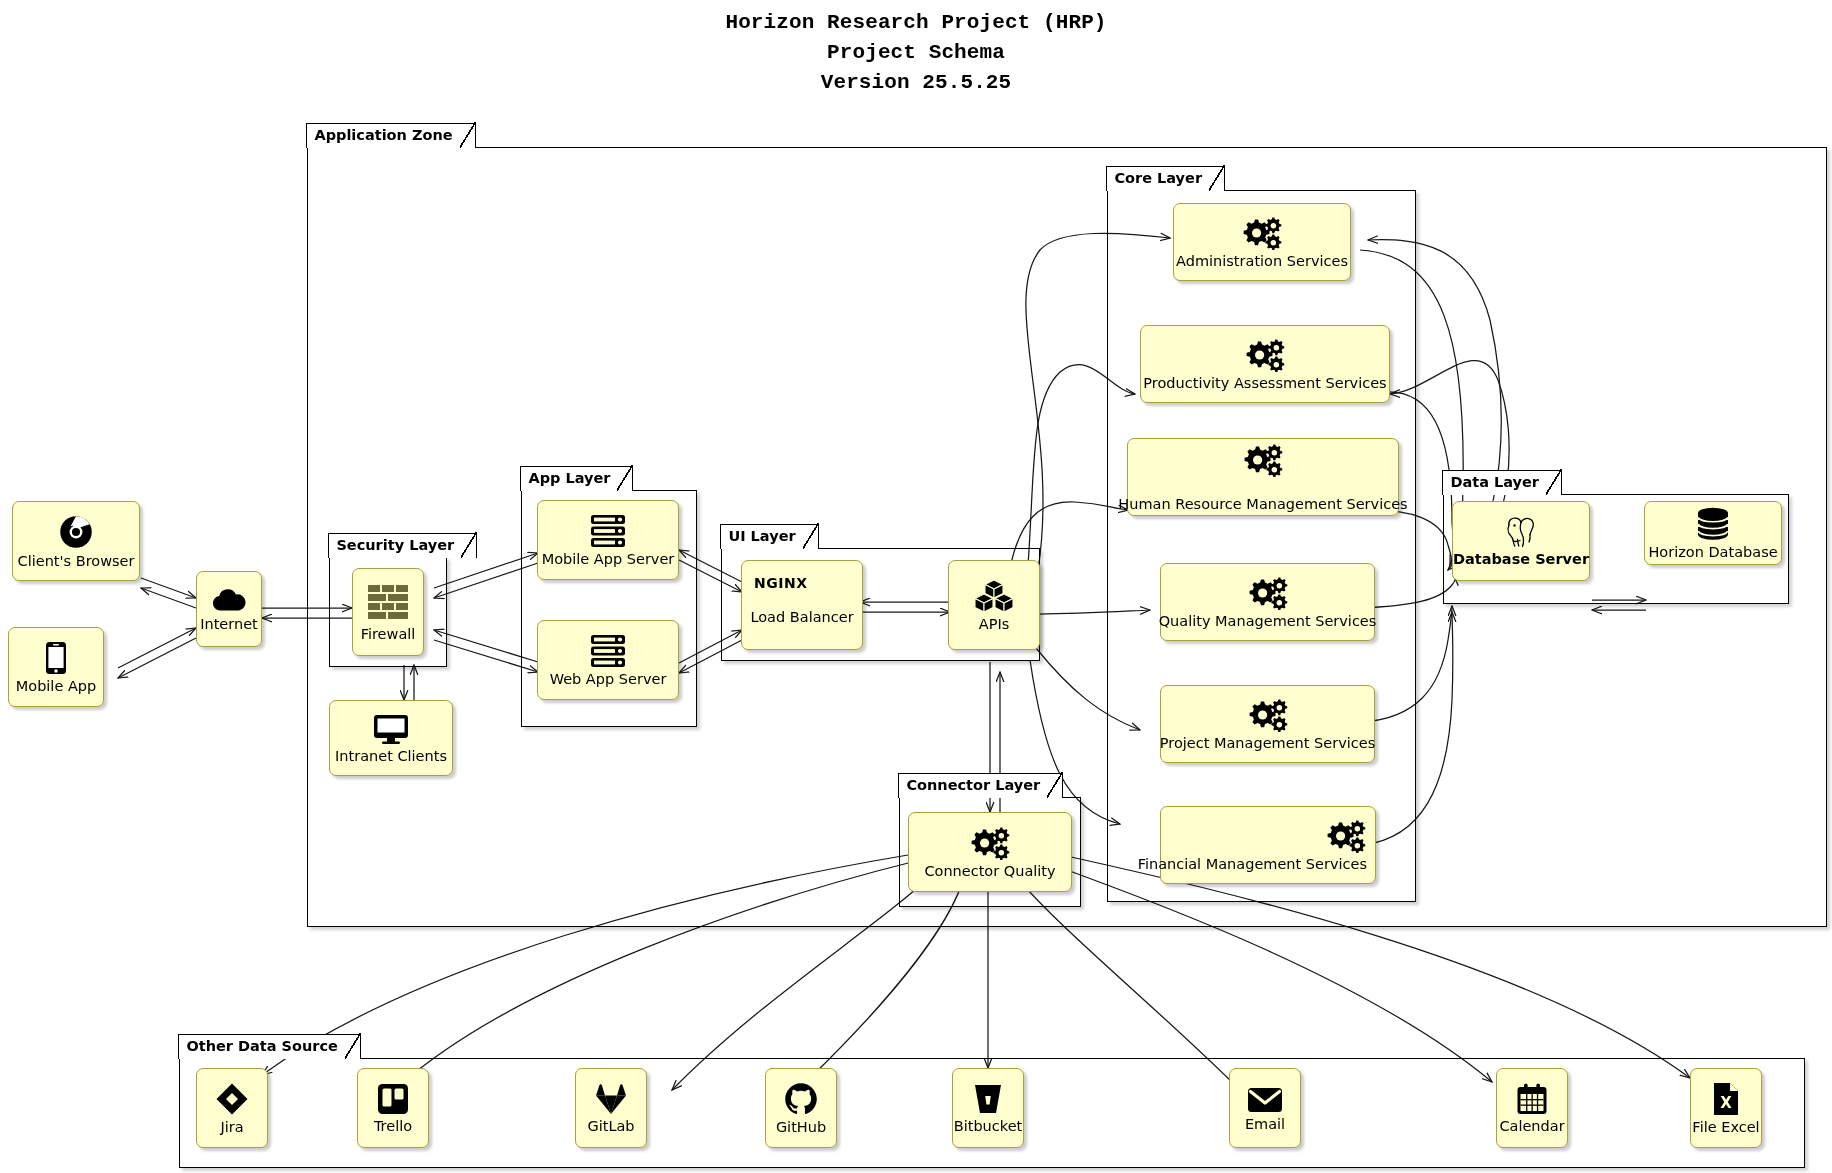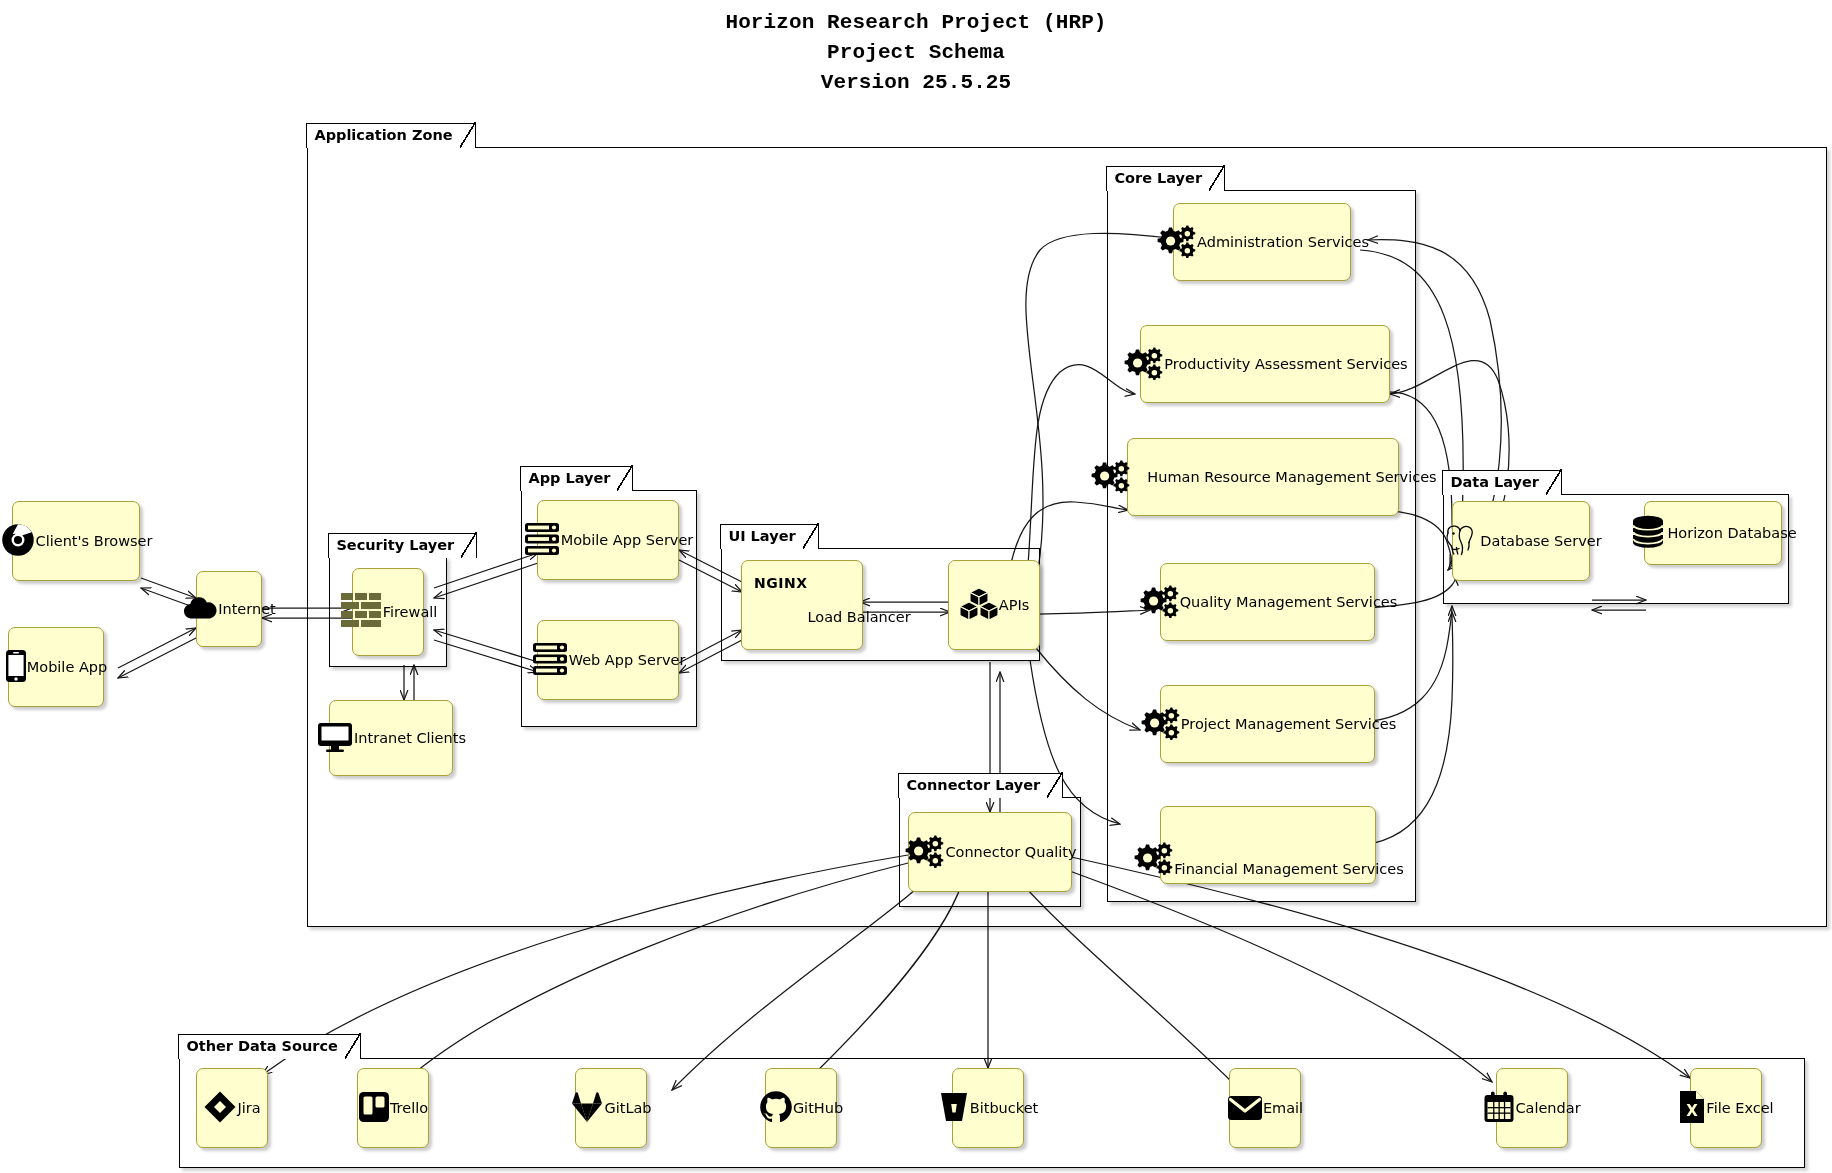--- a/index.html
+++ b/index.html
@@ -66,20 +66,21 @@
 
   
   .node{
     position:absolute;
     box-sizing:border-box;
     background:#FEFECE;
     border:1.3px solid #A8A239;
     border-radius:7px;
     box-shadow:3px 3px 3px rgba(0,0,0,.20);
     display:flex;
+    flex-direction:column;
     align-items:center;
     justify-content:center;
     padding:6px 8px 5px;
   }
   .node .ico{
     display:block;
     line-height:0;
     margin-bottom:3px;
   }
   .node .lbl{
@@ -434,21 +435,21 @@
           <path d="M31.4 1.4 l1.9 0 .55 1.95 1.6 .67 1.77-.9 1.34 1.34-.9 1.77 .67 1.6 1.95 .55 0 1.9-1.95 .55-.67 1.6 .9 1.77-1.34 1.34-1.77-.9-1.6 .67-.55 1.95-1.9 0-.55-1.95-1.6-.67-1.77 .9-1.34-1.34 .9-1.77-.67-1.6-1.95-.55 0-1.9 1.95-.55 .67-1.6-.9-1.77 1.34-1.34 1.77 .9 1.6-.67z"></path>
           <circle cx="32.35" cy="9.75" r="2.75" fill="#FEFECE"></circle>
           <path d="M31.4 18.4 l1.9 0 .55 1.95 1.6 .67 1.77-.9 1.34 1.34-.9 1.77 .67 1.6 1.95 .55 0 1.9-1.95 .55-.67 1.6 .9 1.77-1.34 1.34-1.77-.9-1.6 .67-.55 1.95-1.9 0-.55-1.95-1.6-.67-1.77 .9-1.34-1.34 .9-1.77-.67-1.6-1.95-.55 0-1.9 1.95-.55 .67-1.6-.9-1.77 1.34-1.34 1.77 .9 1.6-.67z"></path>
           <circle cx="32.35" cy="26.75" r="2.75" fill="#FEFECE"></circle>
         </g>
       </svg>
     </span>
     <span class="lbl">Financial Management Services</span>
   </div>
 
-  <div class="node" style="left:1452px; top:501px; width:138px; height:80px;">
+  <div class="node" style="left:1452px; top:501px; width:138px; height:80px;font-weight:bold;">
     <span class="ico">
       <svg width="40" height="32" viewBox="0 0 40 32">
         <g fill="none" stroke="#000" stroke-width="1.3" stroke-linecap="round" stroke-linejoin="round">
           <path d="M8 9 C7 4 11 1.5 15 2.2 C18 2.7 19.5 4.5 20 6.5"></path>
           <path d="M20 6.5 C21 3.5 25 1.6 28.5 2.8 C32.5 4.2 33 8.5 31.5 12 C30.5 14.5 29.5 16 29 18.5"></path>
           <path d="M8 9 C6.5 12.5 7 17 9.5 19.5 C11 21 12 22.5 12.3 25"></path>
           <path d="M12.3 25 C12.5 27 13 29 13.8 30"></path>
           <path d="M16.5 23.5 C16.8 26 17.2 28.5 17.8 30"></path>
           <path d="M29 18.5 C29.3 21.5 29 24 28 26"></path>
           <path d="M20 6.5 C19 10 19 14 20.5 17 C21.5 19 22.5 21 22.5 24"></path>

